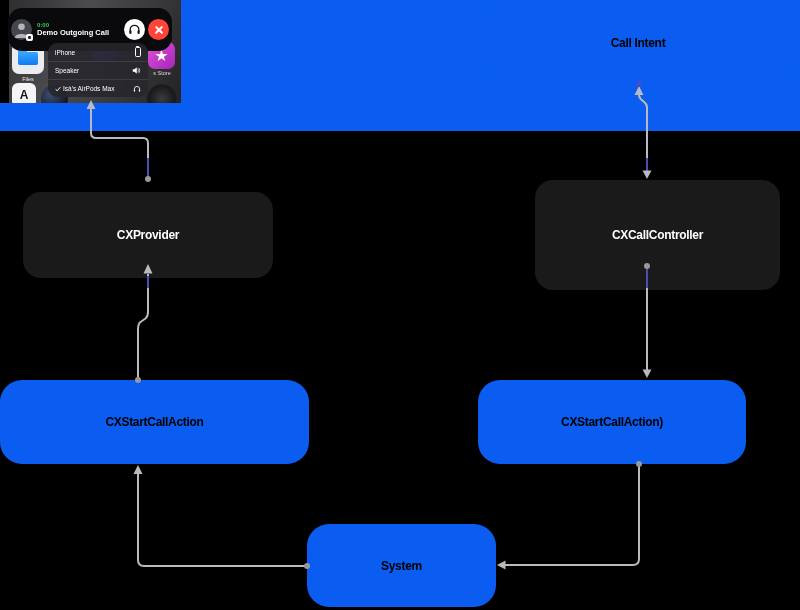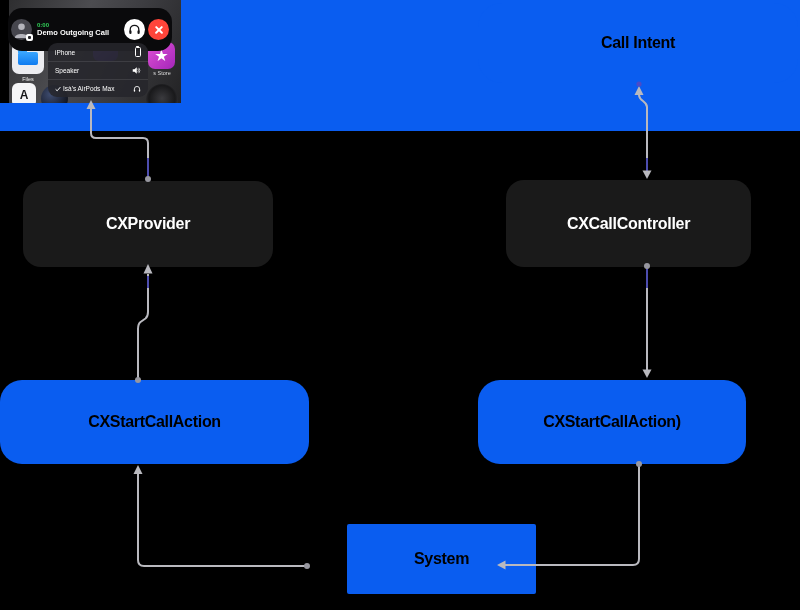--- a/index.html
+++ b/index.html
@@ -1,34 +1,34 @@
 <!DOCTYPE html>
 <html><head>
 <meta charset="utf-8">
 <style>
   html,body{margin:0;padding:0;background:#000;}
   .stage{position:relative;width:800px;height:610px;background:#000;overflow:hidden;
          font-family:"Liberation Sans",sans-serif;}
   
   .node{position:absolute;display:flex;align-items:center;justify-content:center;
-        font-weight:700;font-size:16px;letter-spacing:-0.3px;box-sizing:border-box;}
+        font-weight:700;font-size:12px;letter-spacing:-0.3px;box-sizing:border-box;}
   .blue{background:#0a5df0;}
   .inner{background:rgba(255,255,255,0.10);}
   .t-dark{color:#000;}
   .t-light{color:#fff;}
   .band{position:absolute;left:0;top:157;width:800px;height:131px;background:#0a5df0;}
   .band-label{position:absolute;left:300px;top:157px;width:195px;height:131px;
               display:flex;align-items:center;justify-content:center;
               font-weight:700;font-size:20px;color:#000;letter-spacing:-0.3px;}
   #n-call-intent{left:478px;top:3px;width:320px;height:80px;border-radius:24px;}
-  #n-cx-provider{left:23px;top:181px;width:250px;height:86px;border-radius:18px;}
-  #n-cx-call-controller{left:506px;top:180px;width:245px;height:87px;border-radius:18px;}
+  #n-cx-provider{left:23px;top:192px;width:250px;height:86px;border-radius:18px;}
+  #n-cx-call-controller{left:535px;top:180px;width:245px;height:110px;border-radius:18px;}
   #n-start-left{left:0;top:380px;width:309px;height:84px;border-radius:22px;}
   #n-start-right{left:478px;top:380px;width:268px;height:84px;border-radius:22px;}
-  #n-system{left:307px;top:524px;width:189px;height:70px;border-radius:2px;margin-left:40px;}
+  #n-system{left:307px;top:524px;width:189px;height:83px;border-radius:22px;}
   
   svg.connectors{position:absolute;left:0;top:0;pointer-events:none;}
   .edge{stroke:#b9b9bf;stroke-width:2;fill:none;stroke-linejoin:round;}
   .navy{stroke:#4d4daf;stroke-width:2;fill:none;}
   .head{fill:#b9b9bf;}
   .dot{fill:#97979f;}
   .dot-blue{fill:#4b4bc8;}
   
   .shot{position:absolute;left:0;top:0;width:181px;height:103px;background:#000;overflow:hidden;}
   .wallpaper{position:absolute;left:9px;top:0;right:0;bottom:0;

